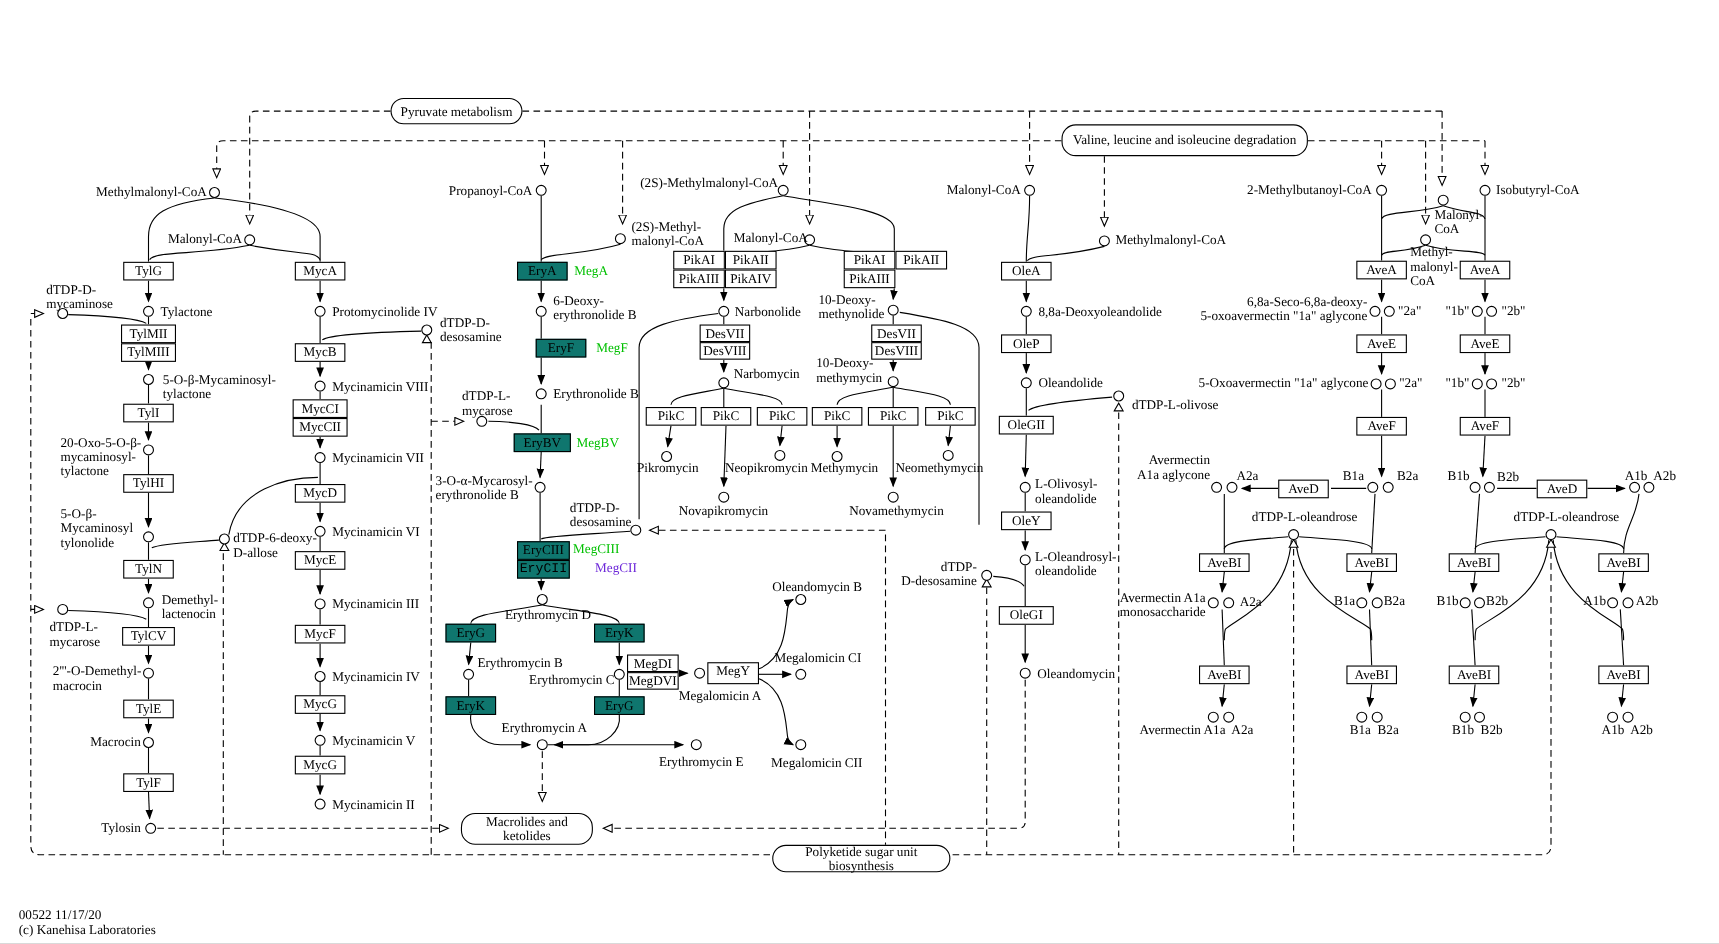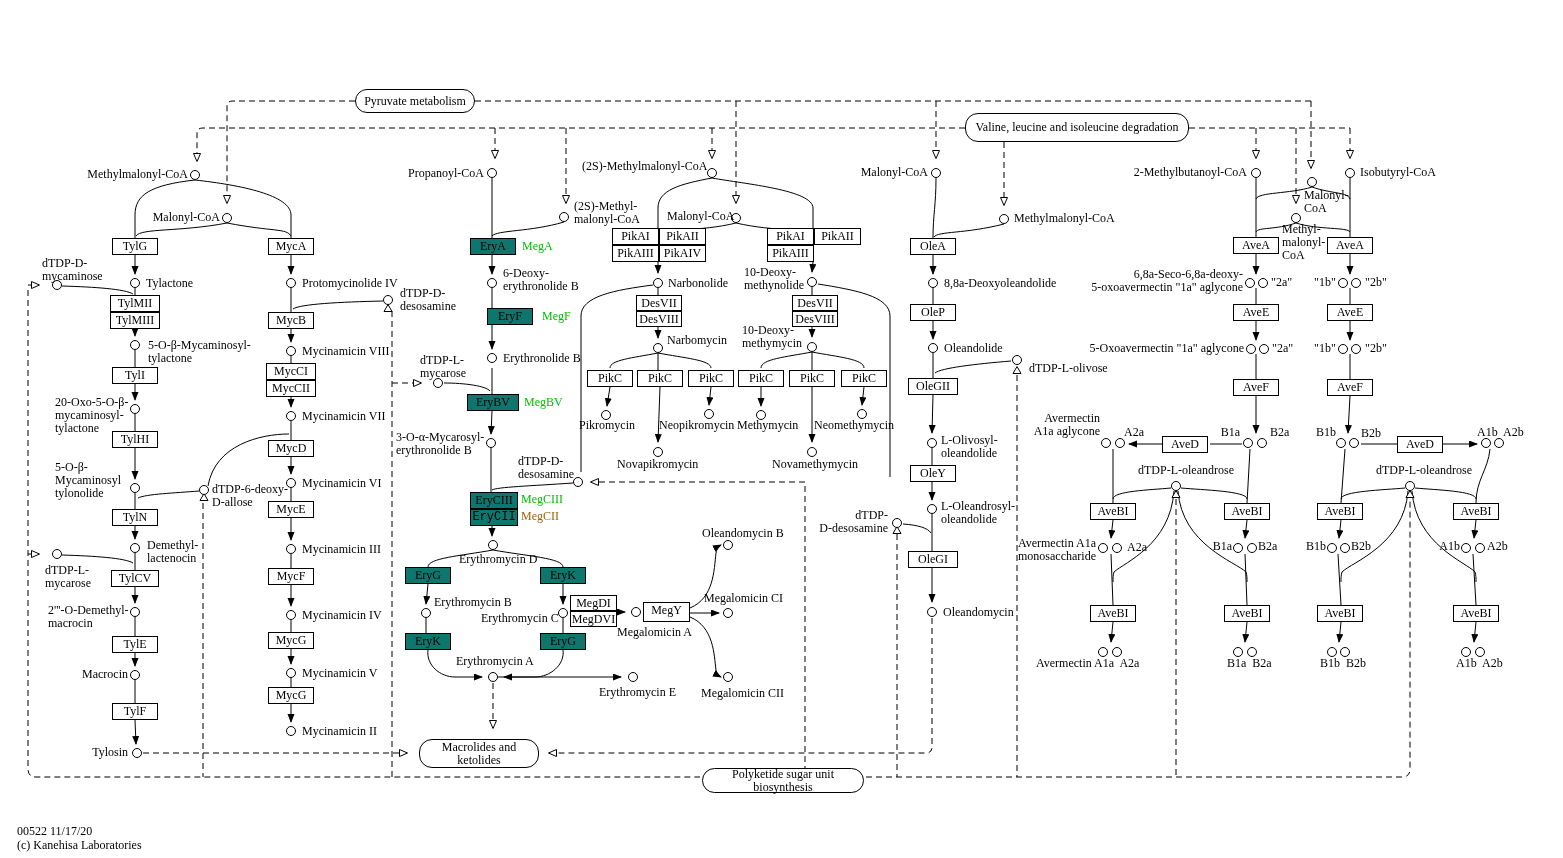--- a/index.html
+++ b/index.html
@@ -313,21 +313,21 @@
     <div class="ebox" style="left: 1317px; top: 503px; width: 46px; height: 17px;">AveBI</div>
     <div class="ebox" style="left: 1453px; top: 503px; width: 46px; height: 17px;">AveBI</div>
     <div class="ebox" style="left: 1090px; top: 605px; width: 46px; height: 17px;">AveBI</div>
     <div class="ebox" style="left: 1224px; top: 605px; width: 46px; height: 17px;">AveBI</div>
     <div class="ebox" style="left: 1317px; top: 605px; width: 46px; height: 17px;">AveBI</div>
     <div class="ebox" style="left: 1453px; top: 605px; width: 46px; height: 17px;">AveBI</div>
     <div class="alt" style="left: 522px; top: 240px; color: rgb(0, 192, 0);">MegA</div>
     <div class="alt" style="left: 522px; top: 310px; color: rgb(0, 192, 0); margin-left: 20px;">MegF</div>
     <div class="alt" style="left: 524px; top: 396px; color: rgb(0, 192, 0);">MegBV</div>
     <div class="alt" style="left: 521px; top: 493px; color: rgb(0, 192, 0);">MegCIII</div>
-    <div class="alt" style="left: 521px; top: 510px; color: #a16207;">MegCII</div>
+    <div class="alt" style="left: 541px; top: 510px; color: #6d28d9;">MegCII</div>
     <div class="circ" style="left: 190px; top: 170px;"></div>
     <div class="circ" style="left: 222px; top: 213px;"></div>
     <div class="circ" style="left: 52px; top: 280px;"></div>
     <div class="circ" style="left: 130px; top: 278px;"></div>
     <div class="circ" style="left: 130px; top: 340px;"></div>
     <div class="circ" style="left: 130px; top: 404px;"></div>
     <div class="circ" style="left: 130px; top: 483px;"></div>
     <div class="circ" style="left: 199px; top: 485px;"></div>
     <div class="circ" style="left: 130px; top: 543px;"></div>
     <div class="circ" style="left: 52px; top: 549px;"></div>

